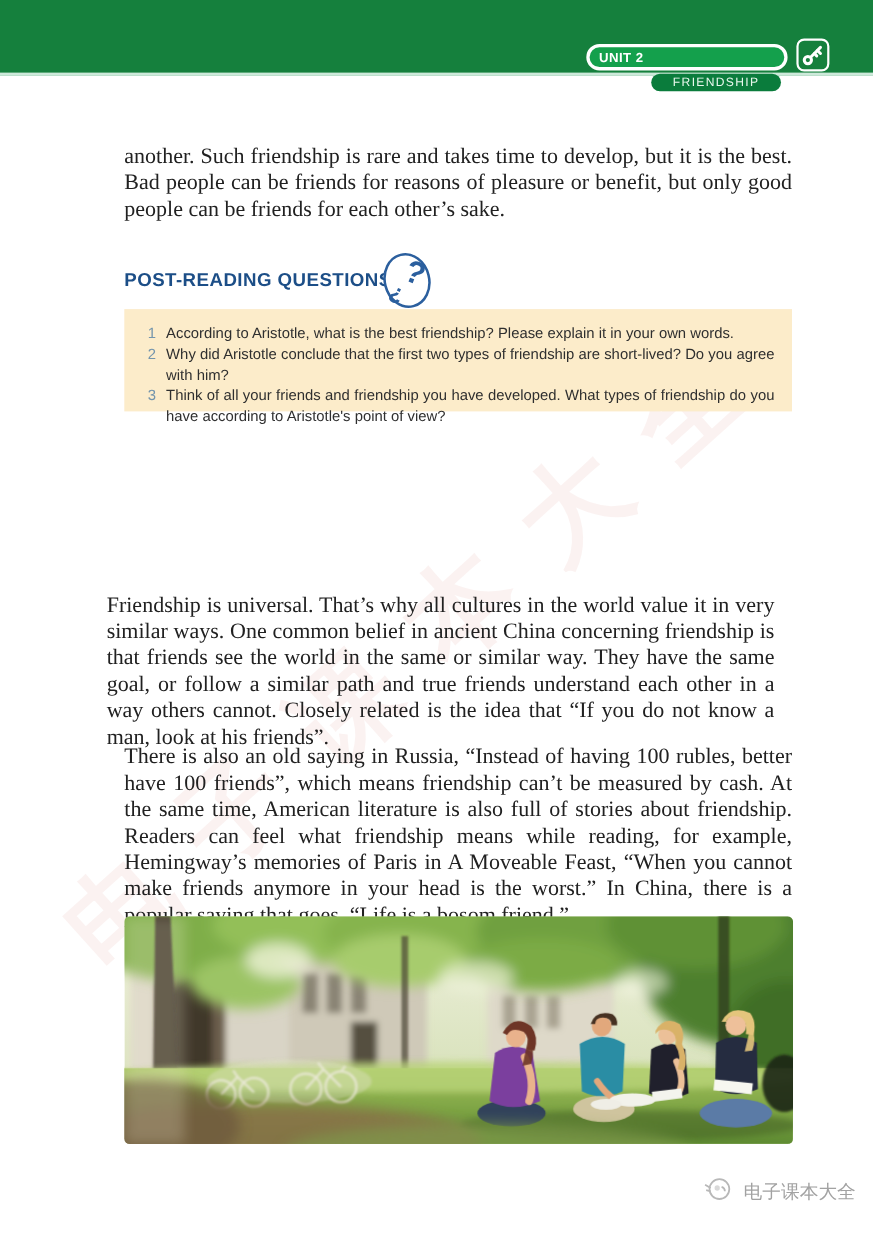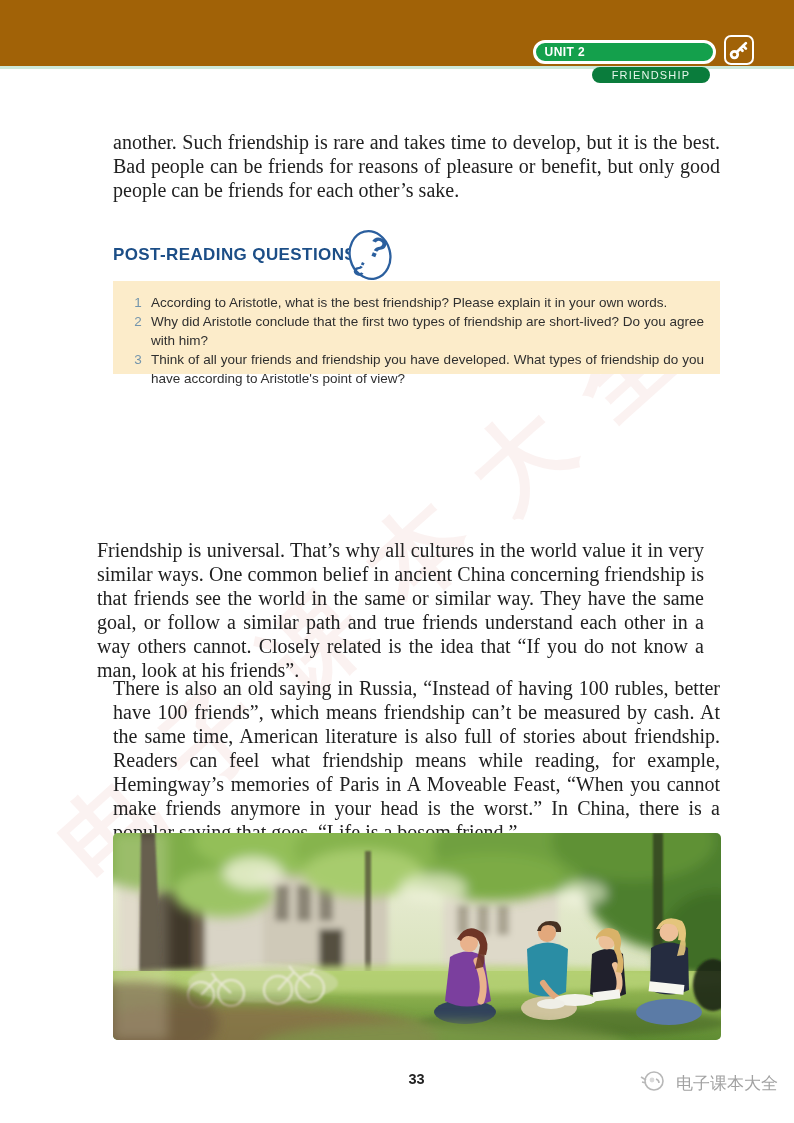--- a/index.html
+++ b/index.html
@@ -1,20 +1,20 @@
 <!DOCTYPE html>
 <html><head>
 <meta charset="utf-8">
 <style>
   html,body{margin:0;padding:0;width:794px;height:1123px;background:#ffffff;overflow:hidden;
             font-family:"Liberation Sans",sans-serif;}
   .page{position:relative;width:794px;height:1123px;background:#fff;}
 
   
-  .header{position:absolute;top:0;left:0;width:794px;height:66px;background:#a16207;
+  .header{position:absolute;top:0;left:0;width:794px;height:66px;background:#15803d;
           border-bottom:3px solid #cde9da;}
   .unit-badge{position:absolute;top:40px;right:78px;height:24px;display:flex;align-items:center;
               border:3px solid #ffffff;border-radius:14px;padding:0 3px 0 9px;box-sizing:border-box;background:#14a04c;}
   .unit-label{color:#ffffff;font-weight:bold;font-size:12px;letter-spacing:.4px;margin-right:7px;white-space:nowrap;}
   .unit-pill{background:#0a7c3c;border-radius:9px;height:16px;line-height:16px;width:118px;text-align:center;
              color:#e7f7ec;font-size:11px;letter-spacing:1.2px;white-space:nowrap;margin-top:46px;}
   .key-btn{position:absolute;top:35px;right:40px;width:30px;height:30px;border:2px solid #ffffff;
            border-radius:7px;box-sizing:border-box;display:flex;align-items:center;justify-content:center;}
 
   
@@ -214,21 +214,20 @@
         <ellipse cx="600" cy="152" rx="20" ry="26" fill="#1e2518" opacity="0.9" filter="url(#b1)"></ellipse>
       </g>
 
       <ellipse cx="130" cy="205" rx="195" ry="34" fill="#8a6f48" opacity="0.85" filter="url(#b6)"></ellipse>
       <ellipse cx="20" cy="190" rx="85" ry="42" fill="#6e5a3e" opacity="0.8" filter="url(#b6)"></ellipse>
       <ellipse cx="330" cy="214" rx="185" ry="26" fill="#7f9a4c" opacity="0.7" filter="url(#b6)"></ellipse>
       <rect x="0" y="0" width="55" height="207" fill="#fdf6e0" opacity="0.22" filter="url(#b6)"></rect>
     </svg>
   </div>
 
-  <div class="pagenum">33</div>
   <div class="brand">
     <span>
       <svg viewBox="0 0 30 26" width="30" height="26" fill="none" stroke="#b8b8b8" stroke-width="1.6">
         <circle cx="16" cy="13" r="9"></circle>
         <path d="M3,9 l5,3 M4,14 l4,1"></path>
         <circle cx="14" cy="12" r="2.4" fill="#d9d9d9" stroke="none"></circle>
         <path d="M18,11 q3,1 3,4"></path>
       </svg>
     </span>
     <span>电子课本大全</span>

